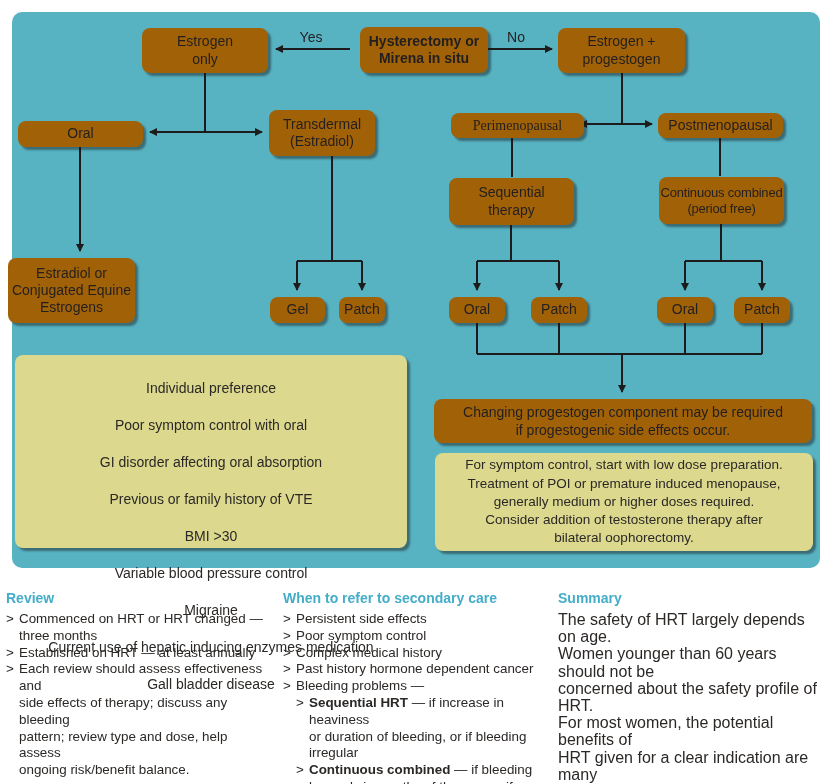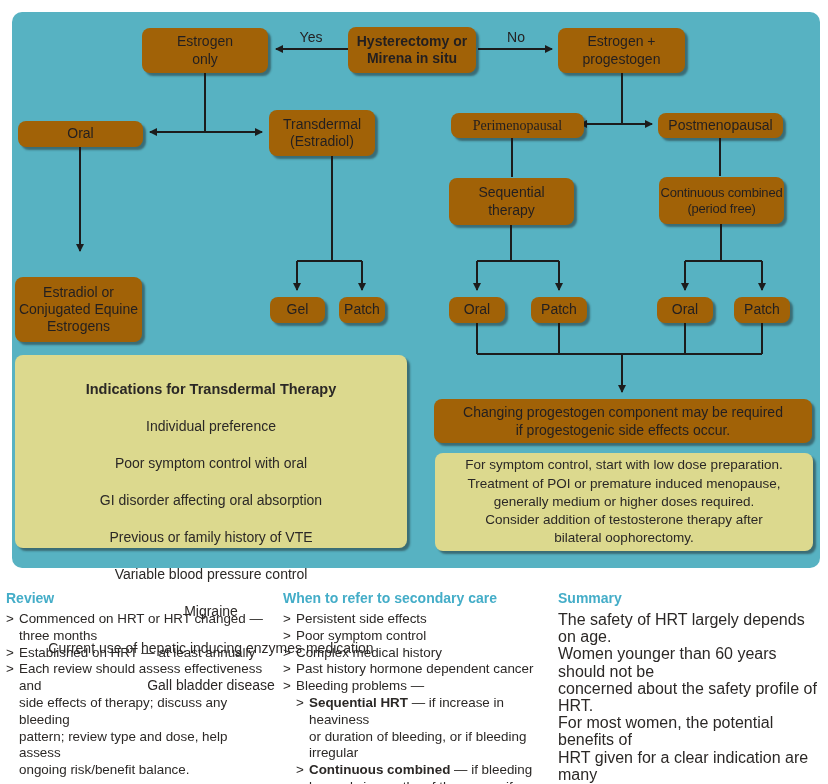--- a/index.html
+++ b/index.html
@@ -72,34 +72,34 @@
     <path d="M622 124 H580" marker-end="url(#arrow)"></path>
     <path d="M622 124 H652" marker-end="url(#arrow)"></path>
     <path d="M477 261 V290" marker-end="url(#arrow)"></path>
     <path d="M559 261 V290" marker-end="url(#arrow)"></path>
     <path d="M685 261 V290" marker-end="url(#arrow)"></path>
     <path d="M762 261 V290" marker-end="url(#arrow)"></path>
     <path d="M622 354 V392" marker-end="url(#arrow)"></path>
   </g>
 </svg>
 
-<div class="node bold" style="left:348px;top:27px;width:128px;height:46px;">Hysterectomy or
+<div class="node bold" style="left:360px;top:27px;width:128px;height:46px;">Hysterectomy or
 Mirena in situ</div>
 <span class="edge-label" style="left:289px;top:29px;">Yes</span>
 <span class="edge-label" style="left:494px;top:29px;">No</span>
 
 <div class="node" style="left:142px;top:28px;width:126px;height:45px;">Estrogen
 only</div>
 <div class="node" style="left:558px;top:28px;width:127px;height:45px;">Estrogen +
 progestogen</div>
 
 <div class="node" style="left:18px;top:121px;width:125px;height:26px;">Oral</div>
 <div class="node" style="left:269px;top:110px;width:106px;height:46px;">Transdermal
 (Estradiol)</div>
-<div class="node" style="left:15px;top:258px;width:127px;height:65px;margin-top:19px;">Estradiol or
+<div class="node" style="left:8px;top:258px;width:127px;height:65px;">Estradiol or
 Conjugated Equine
 Estrogens</div>
 <div class="node small" style="left:270px;top:297px;width:55px;height:26px;">Gel</div>
 <div class="node small" style="left:339px;top:297px;width:46px;height:26px;">Patch</div>
 
 <div class="node" style="left:451px;top:113px;width:133px;height:25px;font-family:Liberation Serif, serif;">Perimenopausal</div>
 <div class="node" style="left:658px;top:113px;width:125px;height:25px;">Postmenopausal</div>
 <div class="node" style="left:449px;top:178px;width:125px;height:47px;">Sequential
 therapy</div>
 <div class="node condensed" style="left:659px;top:177px;width:125px;height:47px;">Continuous combined
@@ -113,25 +113,25 @@
 <div class="node changing-note">Changing progestogen component may be required
 if progestogenic side effects occur.</div>
 
 <div class="note-box dose-note">For symptom control, start with low dose preparation.
 Treatment of POI or premature induced menopause,
 generally medium or higher doses required.
 Consider addition of testosterone therapy after
 bilateral oophorectomy.</div>
 
 <div class="note-box indications">
-  <div class="ind-title">Indications for Transdermal Therapy</div>
   <div class="ind-item">Individual preference</div>
   <div class="ind-item">Poor symptom control with oral</div>
   <div class="ind-item">GI disorder affecting oral absorption</div>
   <div class="ind-item">Previous or family history of VTE</div>
+  <div class="ind-item">BMI &gt;30</div>
   <div class="ind-item">Variable blood pressure control</div>
   <div class="ind-item">Migraine</div>
   <div class="ind-item">Current use of hepatic inducing enzymes medication</div>
   <div class="ind-item">Gall bladder disease</div>
 </div>
 
 <div class="note-col col-review">
   <div class="col-head">Review</div>
   <div class="li">
     <span class="b">&gt;</span>

